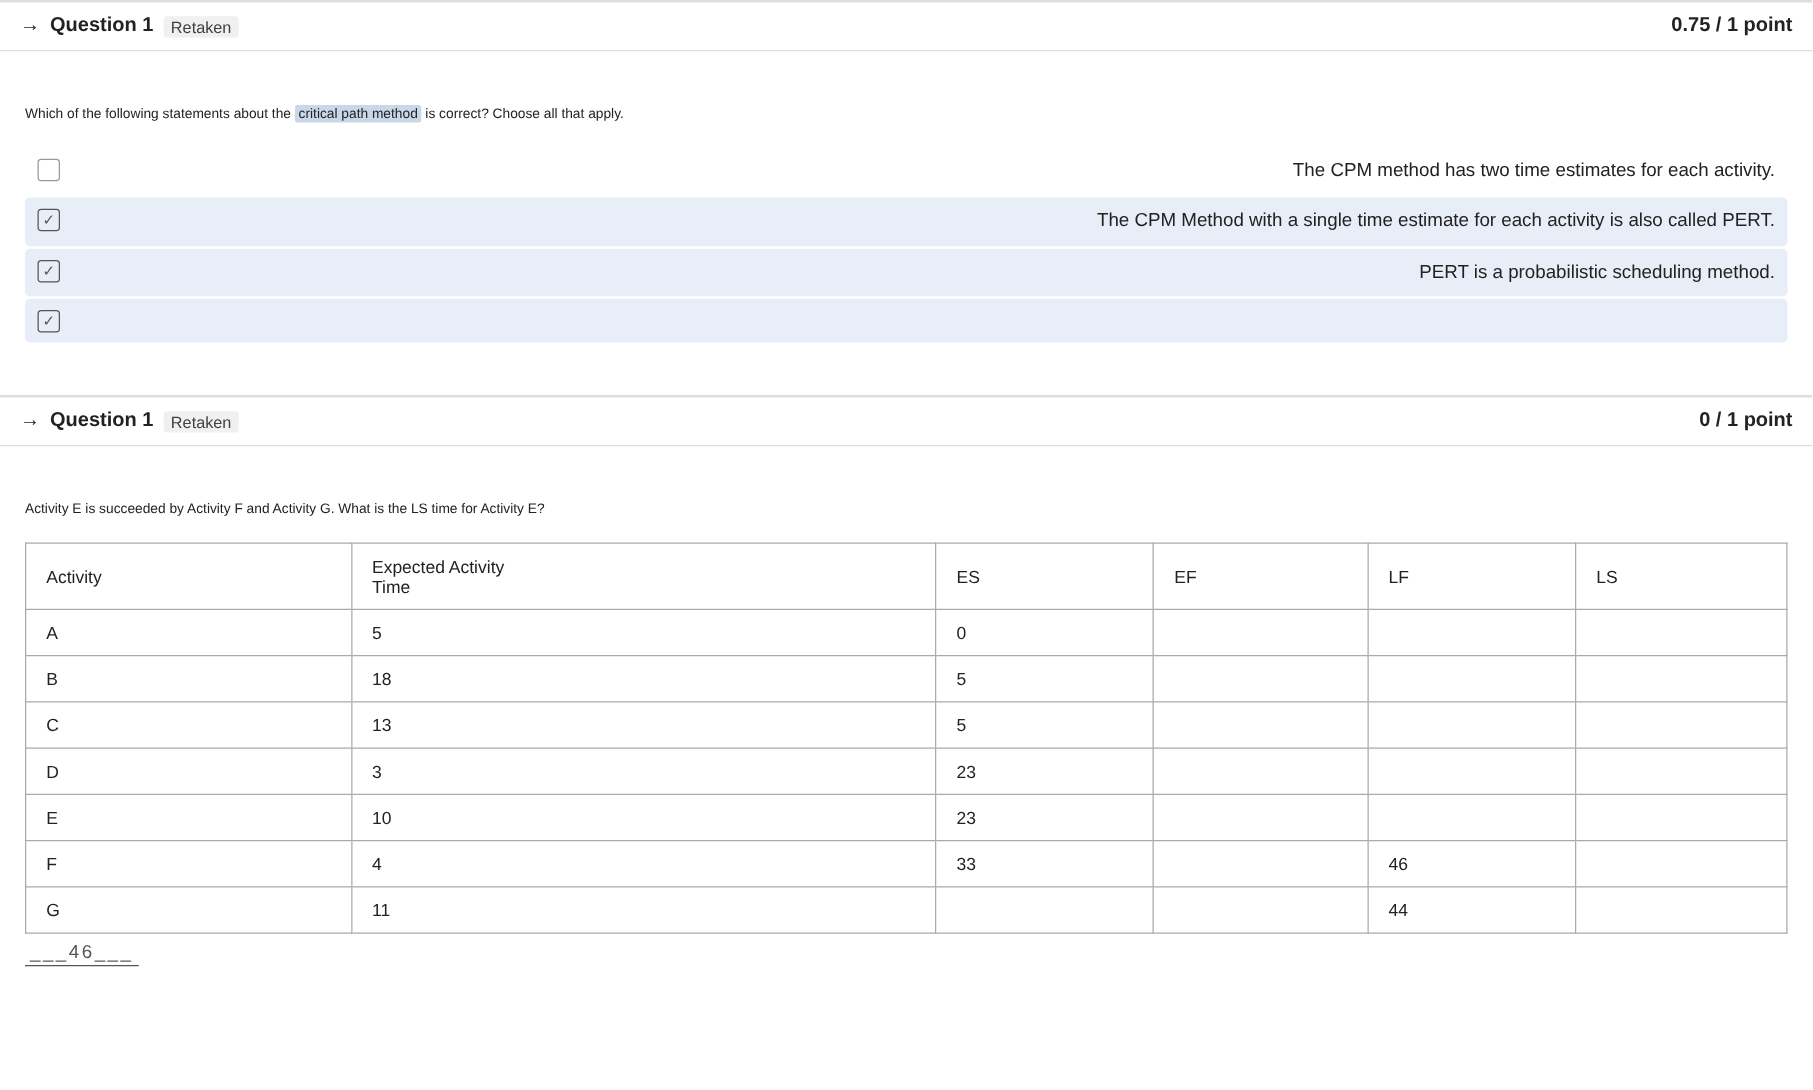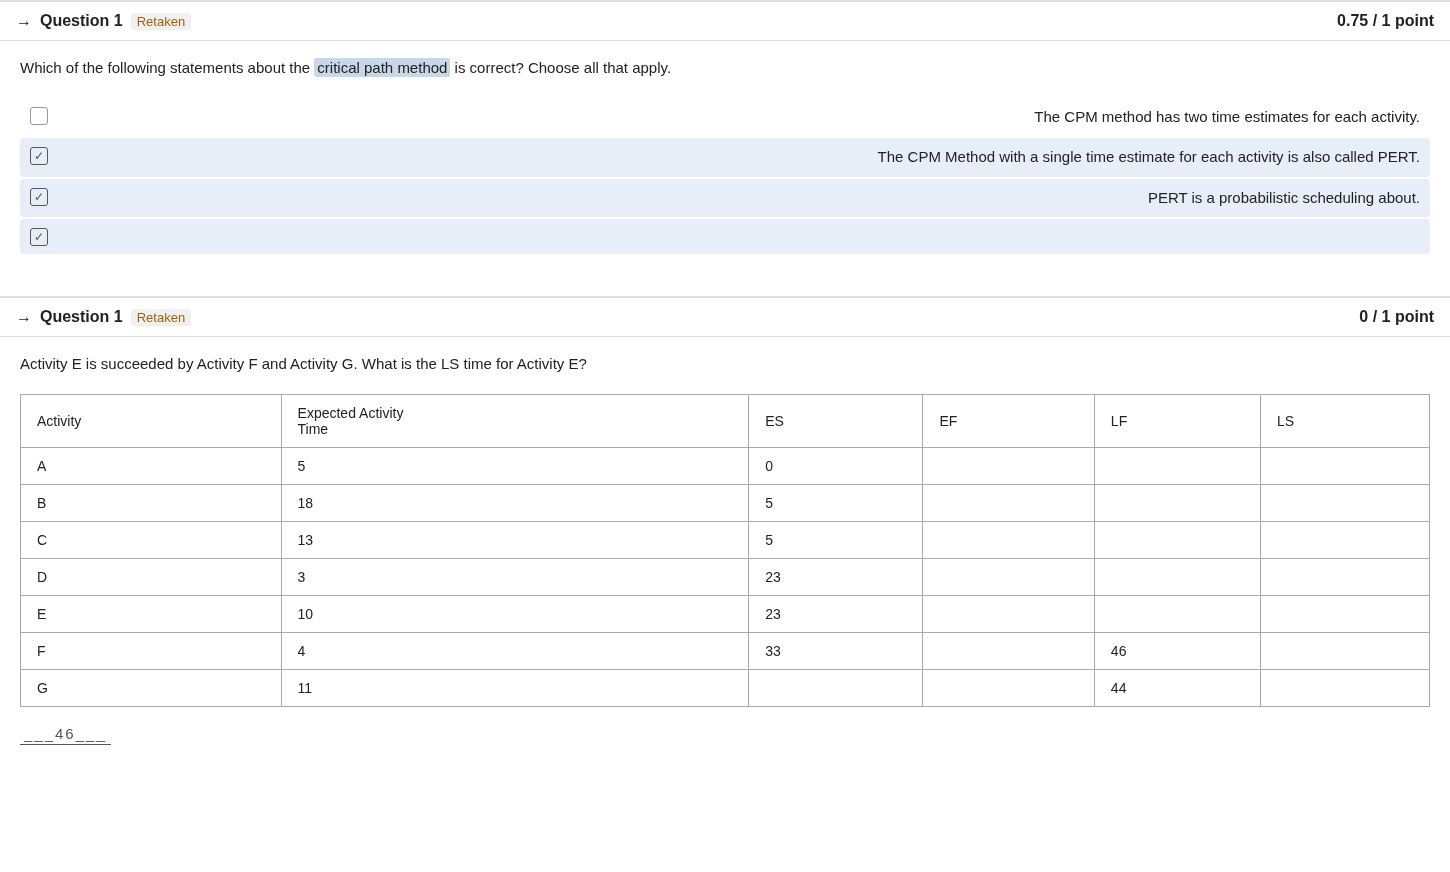--- a/index.html
+++ b/index.html
@@ -33,39 +33,40 @@
       font-size: 16px;
     }
 
     .arrow-icon {
       font-size: 16px;
     }
 
     .retaken-badge {
       font-weight: normal;
       font-size: 13px;
-      color: #a16207;
+      color: #404040;
       background: #f0f0f0;
       border-radius: 3px;
       padding: 1px 6px;
     }
 
     .score {
       font-weight: bold;
       font-size: 16px;
     }
 
     .question-body {
       padding: 16px 20px;
     }
 
     .question-text {
       margin-bottom: 18px;
-      font-size: 15px;
+      font-size: 11px;
       line-height: 1.5;
+      margin-top: 26px;
     }
 
     .highlight {
       background-color: #c8d8e8;
       padding: 1px 3px;
       border-radius: 2px;
     }
 
     .answer-option {
       display: flex;
@@ -118,21 +119,21 @@
       text-align: left;
       font-size: 14px;
     }
 
     .data-table th {
       font-weight: normal;
       background: #fff;
     }
 
     .answer-input {
-      margin-top: 16px;
+      margin-top: 4px;
       font-size: 15px;
       color: #555;
       border-bottom: 1px solid #555;
       display: inline-block;
       padding: 2px 4px;
       letter-spacing: 2px;
     }
   </style>
 </head>
 <body>
@@ -156,21 +157,21 @@
       <span class="option-text">The CPM method has two time estimates for each activity.</span>
     </div>
 
     <div class="answer-option checked">
       <div class="checkbox checked">✓</div>
       <span class="option-text">The CPM Method with a single time estimate for each activity is also called PERT.</span>
     </div>
 
     <div class="answer-option checked">
       <div class="checkbox checked">✓</div>
-      <span class="option-text">PERT is a probabilistic scheduling about.</span>
+      <span class="option-text">PERT is a probabilistic scheduling method.</span>
     </div>
 
     <div class="answer-option checked">
       <div class="checkbox checked">✓</div>
     </div>
   </div>
 </div>
 
 <div class="question-block" style="margin-top: 24px;">
   <div class="question-header">

